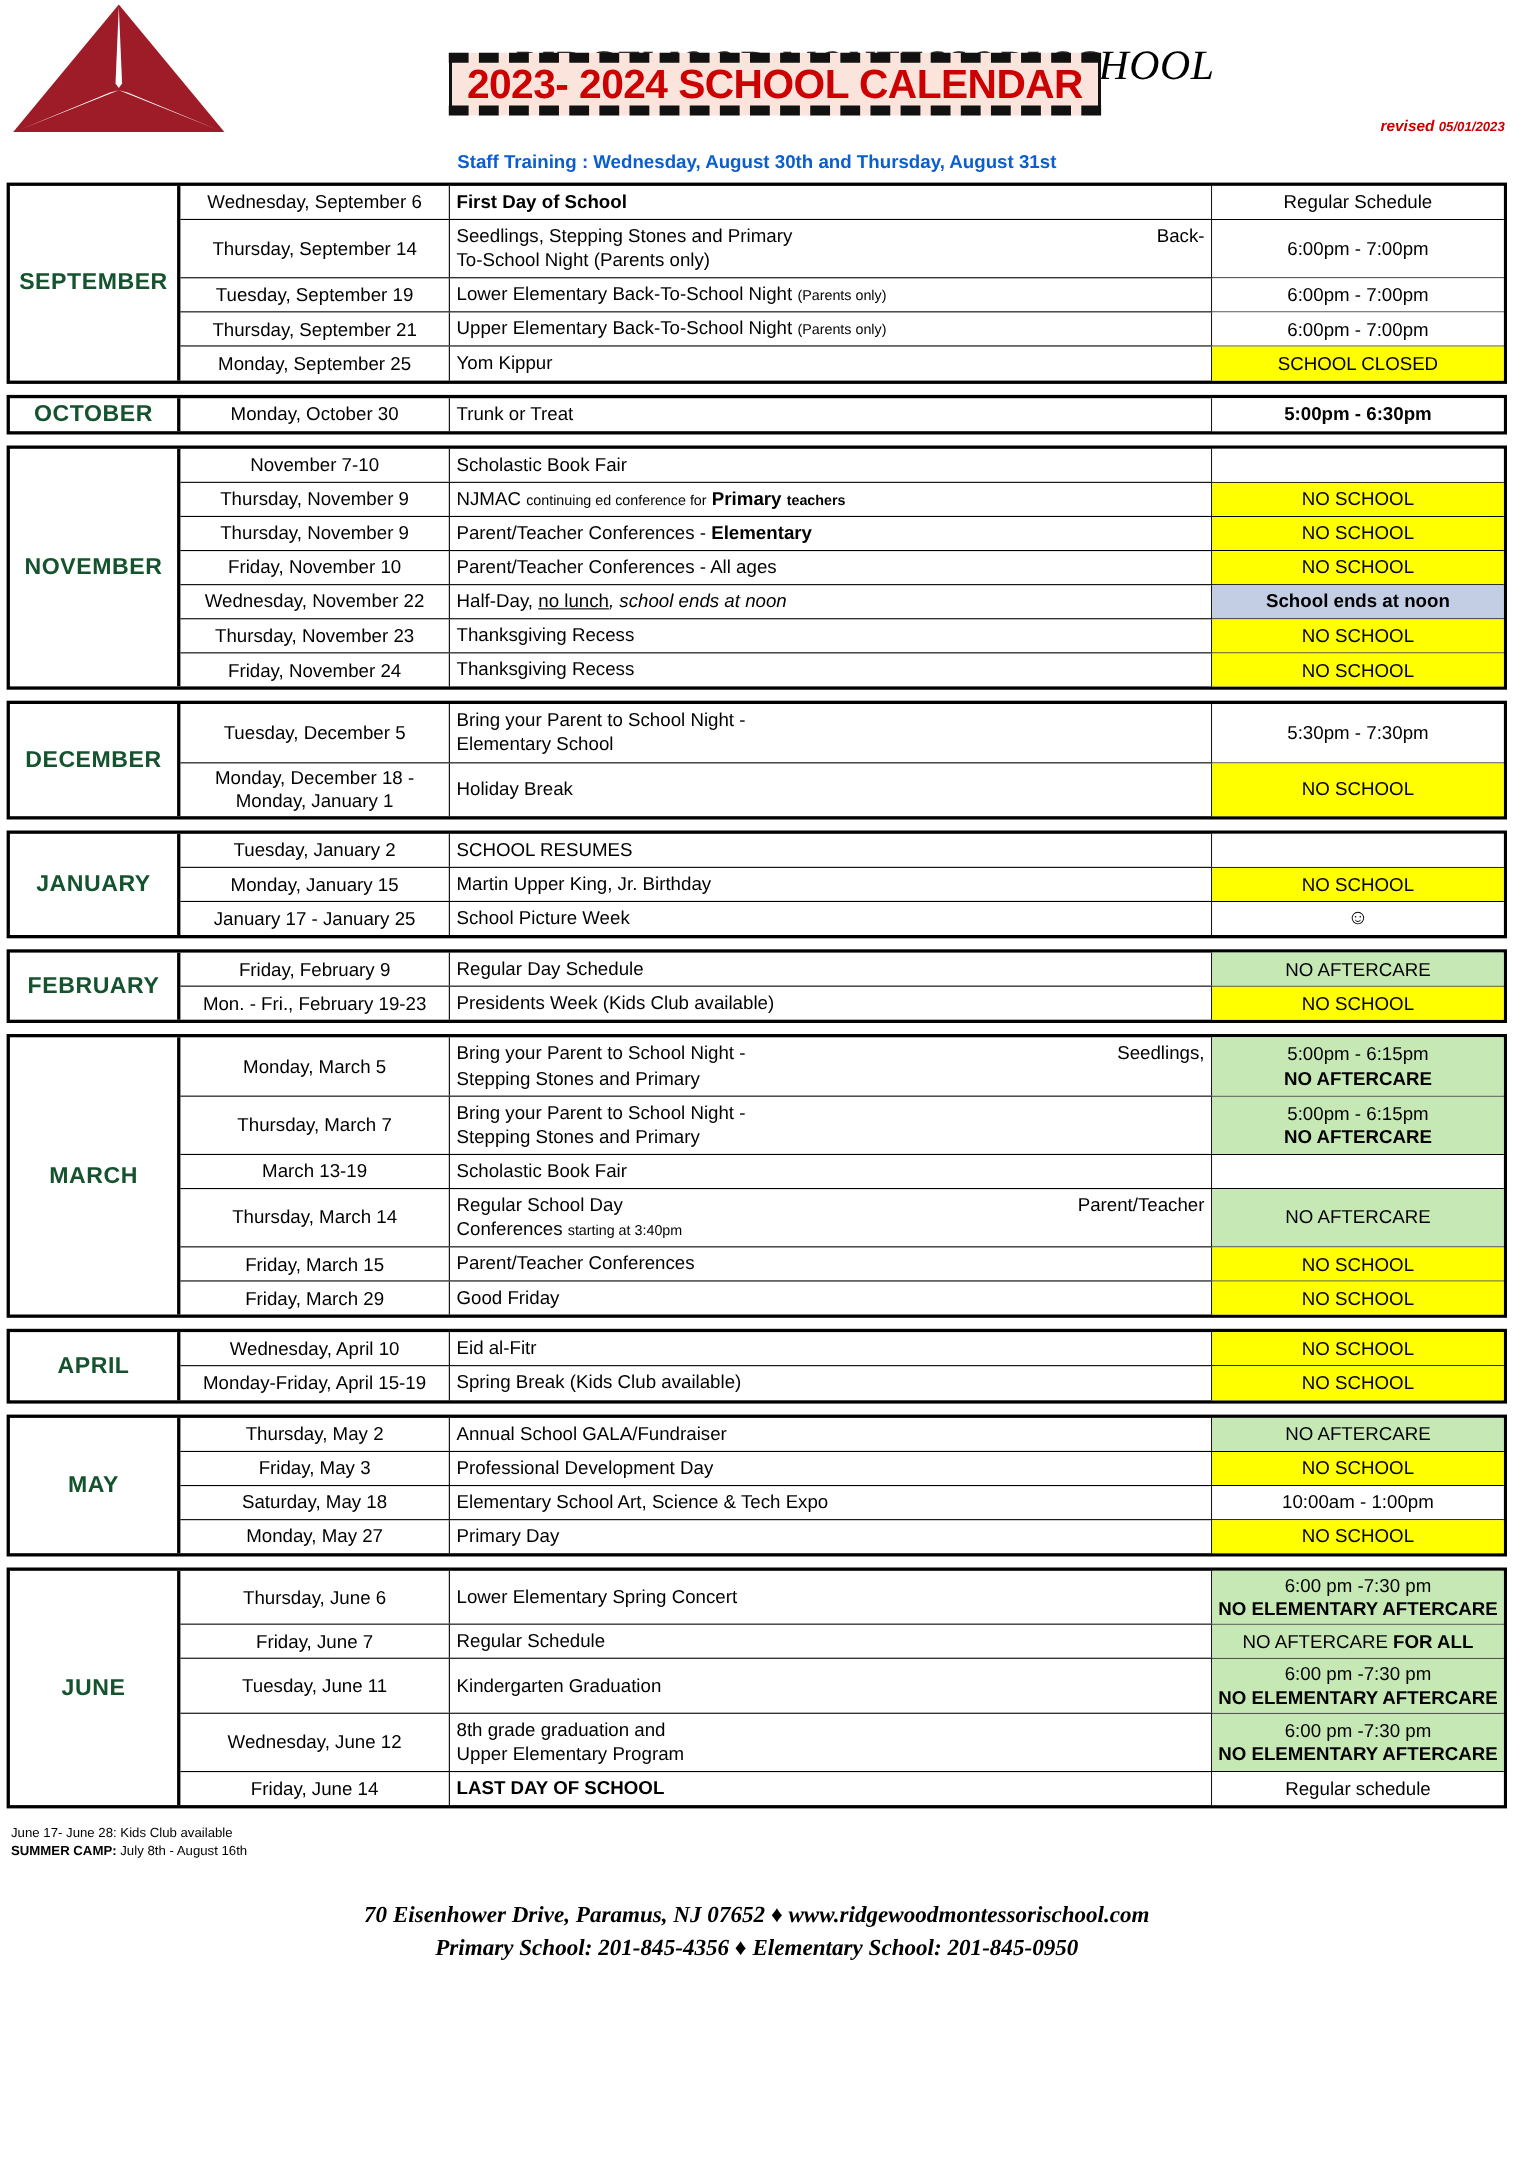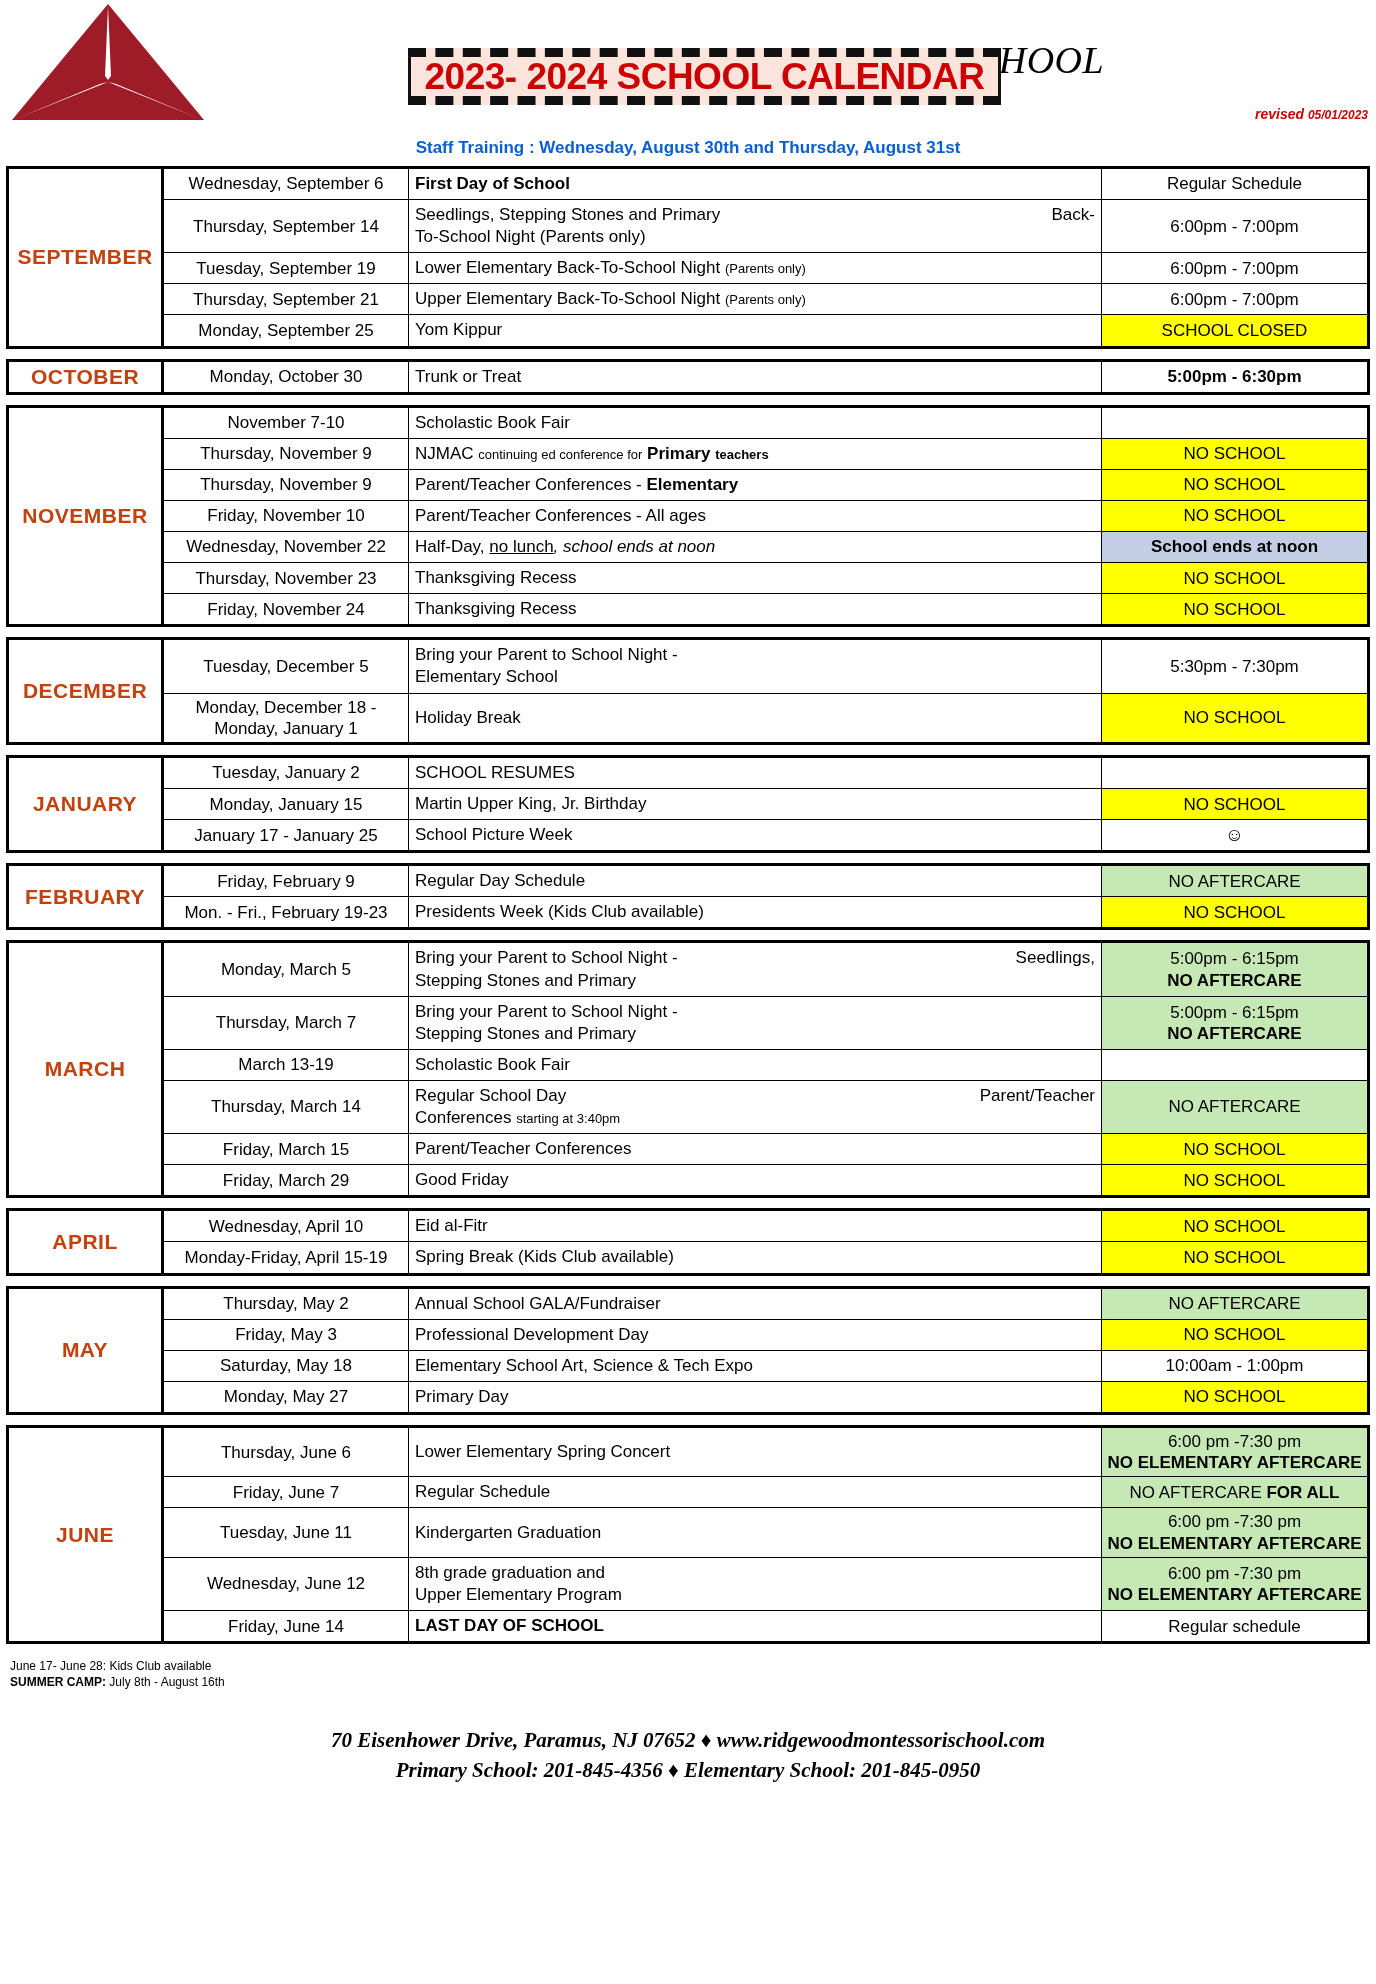--- a/index.html
+++ b/index.html
@@ -98,21 +98,21 @@
     width: 155px;
     flex: 0 0 155px;
     border-right: 3px solid #000;
     display: flex;
     align-items: center;
     justify-content: center;
   }
   .month-label {
     font-size: 21px;
     font-weight: bold;
-    color: #c2410c;
+    color: #14532d;
     letter-spacing: 0.5px;
     white-space: nowrap;
   }
   .rows { flex: 1 1 auto; }
 
   .erow {
     display: flex;
     border-bottom: 1px solid #000;
     min-height: 26px;
   }

